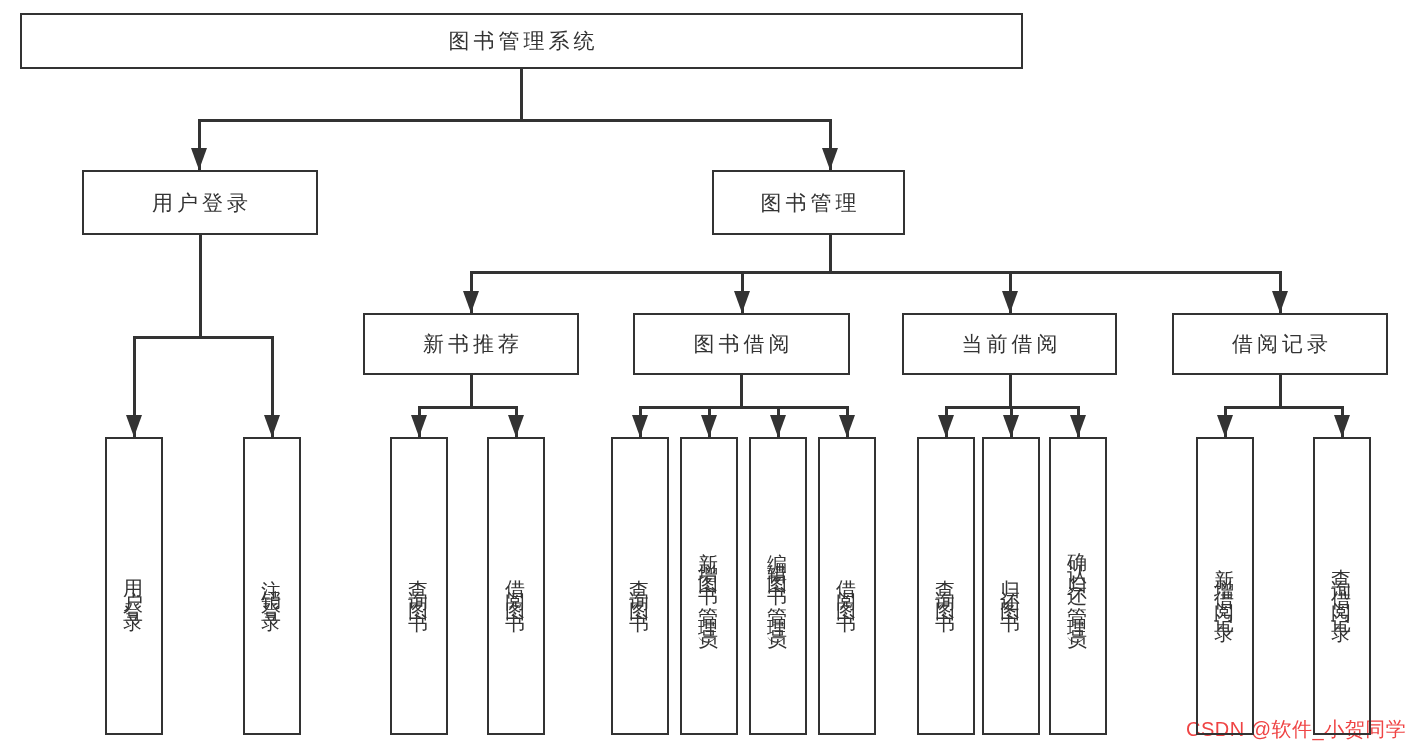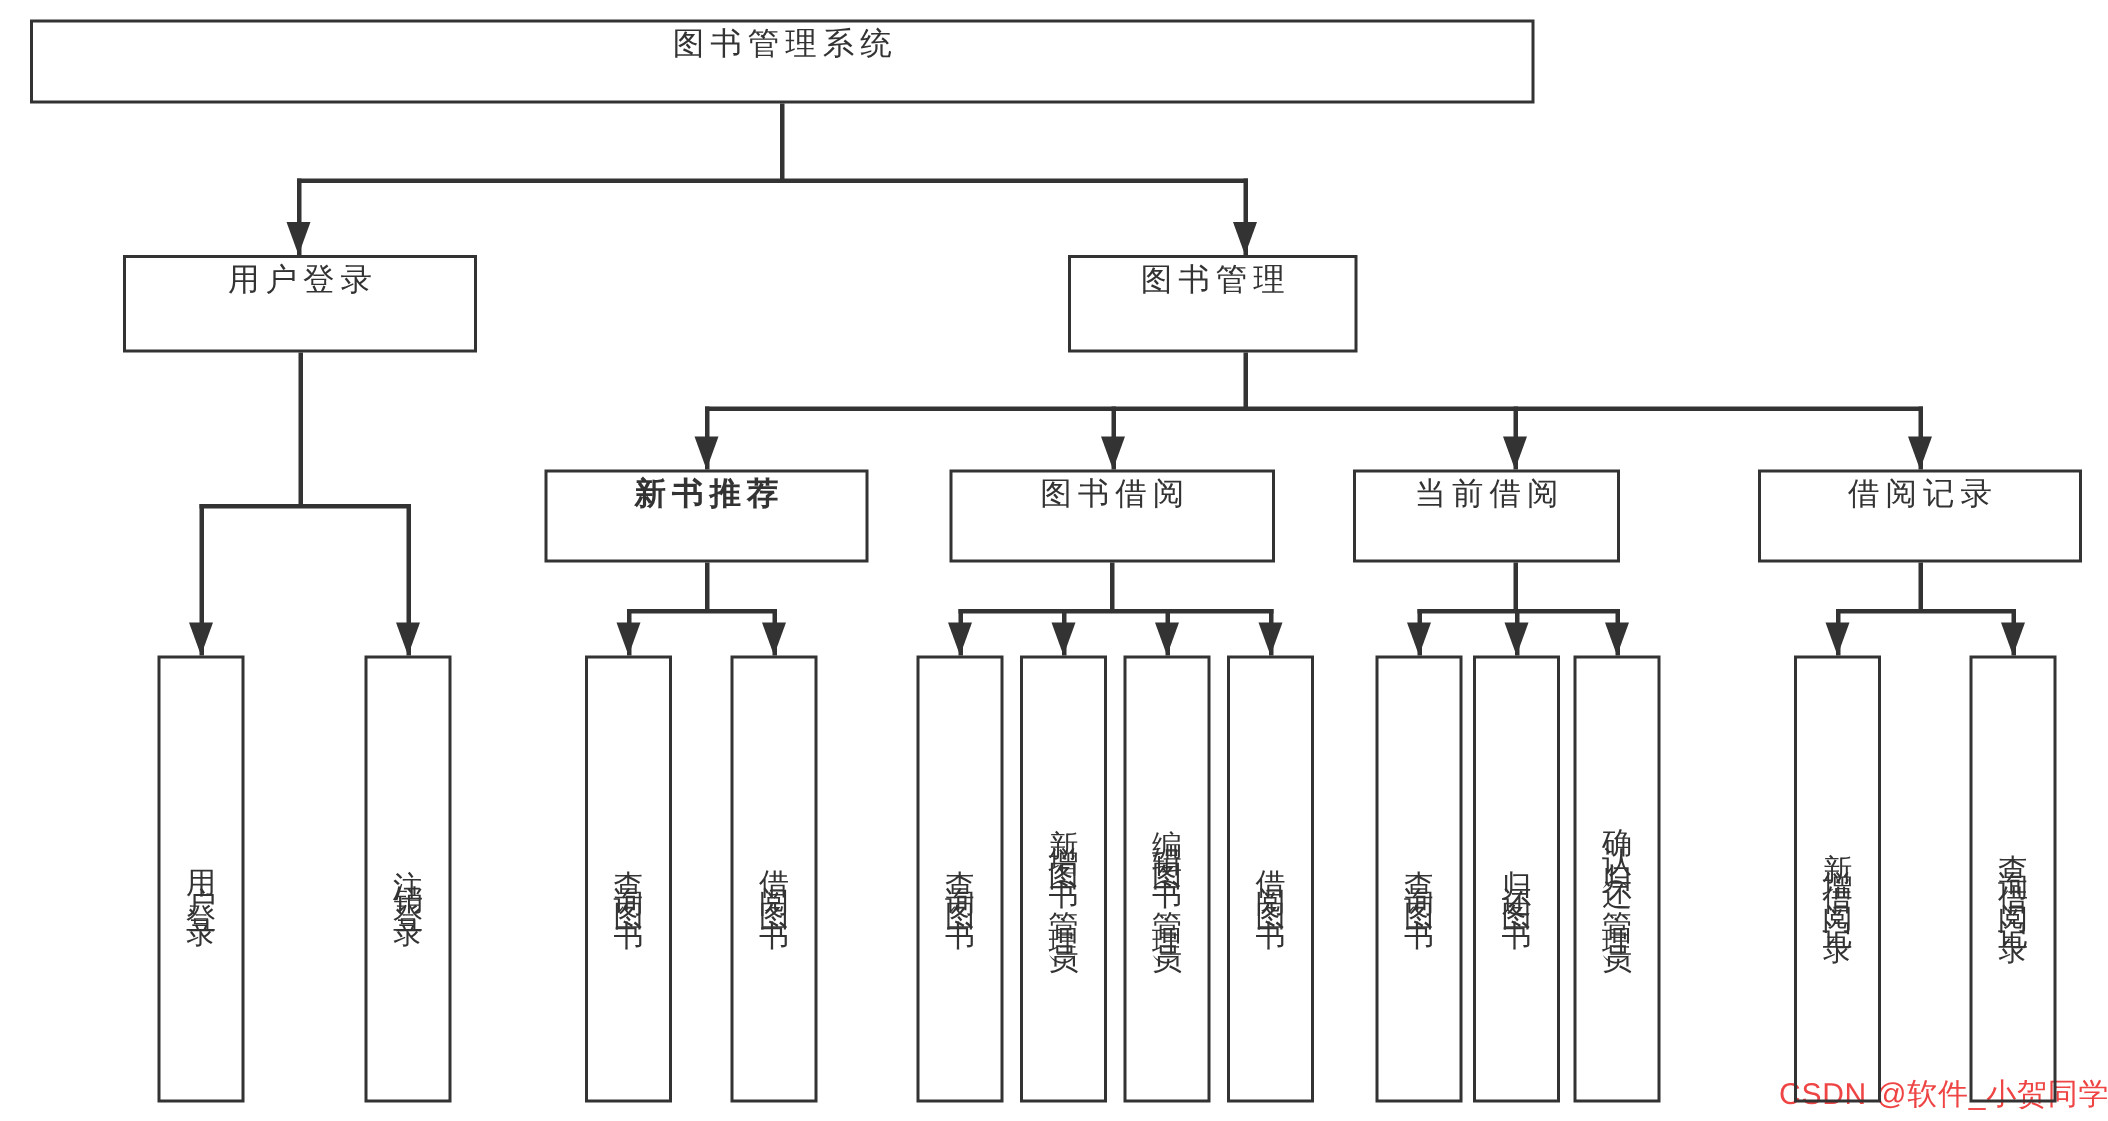--- a/index.html
+++ b/index.html
@@ -10,21 +10,21 @@
     font-family:"Liberation Sans", sans-serif;
     color:#333333;
     overflow:hidden;
   }
   
   .node{
     position:absolute;
     box-sizing:border-box;
     border:2.5px solid #333333;
     background:transparent;
-    display:flex;align-items:flex-start;justify-content:center;
+    display:flex;align-items:center;justify-content:center;
     z-index:2;
   }
   .node .lbl{
     font-size:21px;letter-spacing:4px;padding-left:4px;
     white-space:nowrap;color:#333333;
   }
   .leaf{
     position:absolute;
     top:437px;height:298px;width:58px;
     box-sizing:border-box;
@@ -68,29 +68,29 @@
   </div>
 
   <div class="node" style="left:82px;top:170px;width:236px;height:65px;">
     <span class="lbl">用户登录</span>
   </div>
 
   <div class="node" style="left:712px;top:170px;width:193px;height:65px;">
     <span class="lbl">图书管理</span>
   </div>
 
-  <div class="node" style="left:363px;top:313px;width:216px;height:62px;font-weight:bold;">
+  <div class="node" style="left:363px;top:313px;width:216px;height:62px;">
     <span class="lbl">新书推荐</span>
   </div>
 
   <div class="node" style="left:633px;top:313px;width:217px;height:62px;">
     <span class="lbl">图书借阅</span>
   </div>
 
-  <div class="node" style="left:902px;top:313px;width:178px;height:62px;">
+  <div class="node" style="left:902px;top:313px;width:215px;height:62px;">
     <span class="lbl">当前借阅</span>
   </div>
 
   <div class="node" style="left:1172px;top:313px;width:216px;height:62px;">
     <span class="lbl">借阅记录</span>
   </div>
 
   <div class="leaf" style="left:105px;">
     <span class="vtext">用户登录</span>
   </div>

